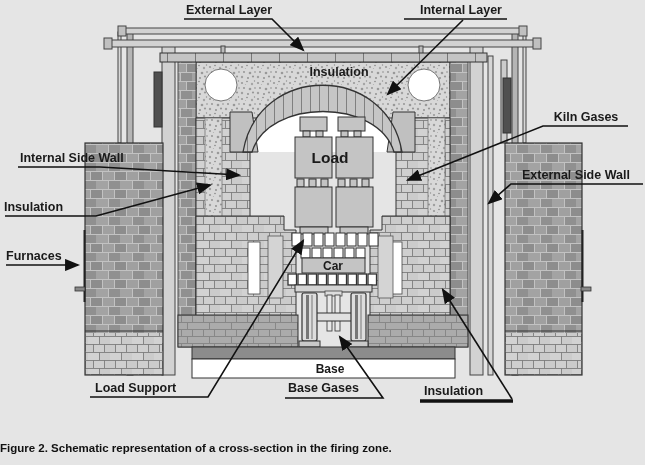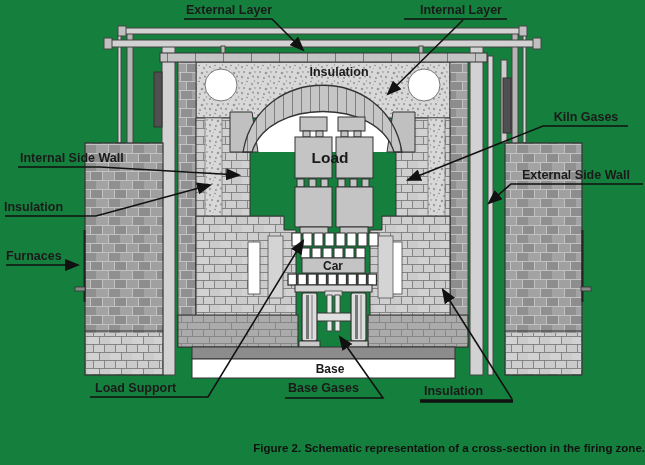--- a/index.html
+++ b/index.html
@@ -1,23 +1,23 @@
 <!DOCTYPE html>
 <html><head>
 <meta charset="utf-8">
 <style>
   html,body{margin:0;padding:0;background:#ffffff;}
-  .stage{position:relative;width:645px;height:465px;background:#15803d;overflow:hidden;
+  .stage{position:relative;width:645px;height:465px;background:#e5e5e5;overflow:hidden;
          font-family:"Liberation Sans",sans-serif;}
   .stage svg{position:absolute;left:0;top:0;}
   svg text{font-family:"Liberation Sans",sans-serif;font-weight:bold;fill:#1a1a1a;}
   .lbl{font-size:12.5px;}
   .lbl-big{font-size:15.5px;}
   .lbl-mid{font-size:12px;}
-  .caption{position:absolute;left:0;top:442px;width:645px;text-align:right;
+  .caption{position:absolute;left:0;top:442px;width:645px;text-align:left;
            font-weight:bold;font-size:11.5px;color:#111;}
 </style>
 </head>
 <body>
 
 <div class="stage">
 <svg width="645" height="438" viewBox="0 0 645 438">
   <defs>
     <marker id="ah" viewBox="0 0 10 8" refX="8.5" refY="4" markerWidth="9.5" markerHeight="7.6" orient="auto">
       <path d="M0,0 L10,4 L0,8 Z" fill="#111"></path>

